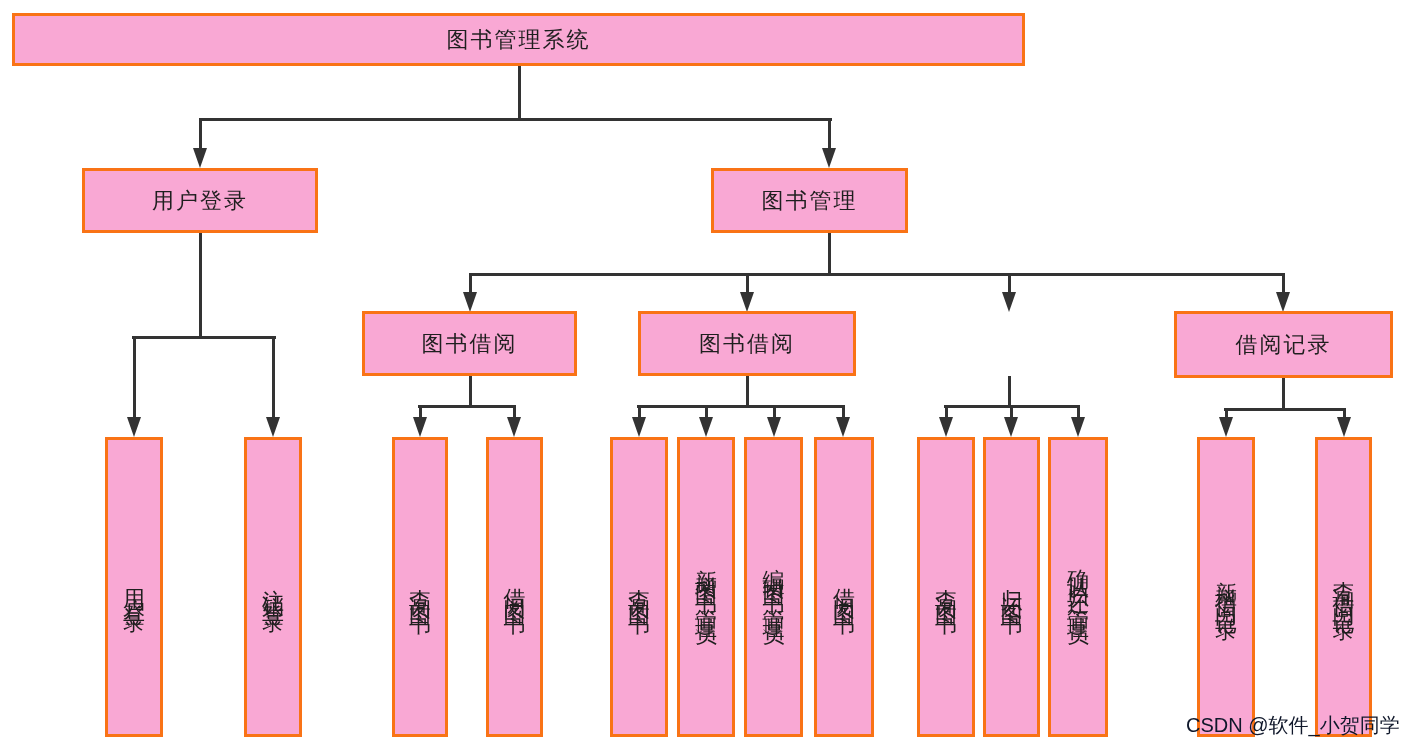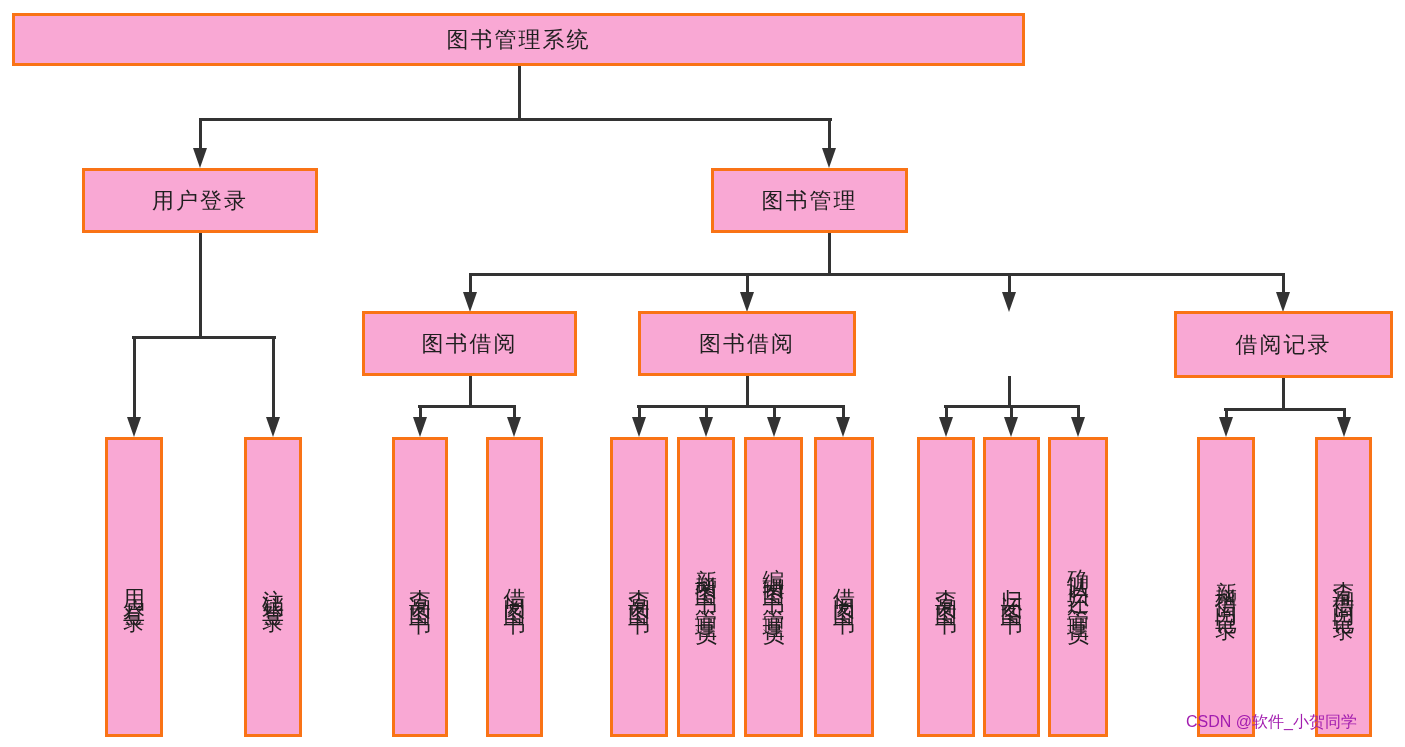--- a/index.html
+++ b/index.html
@@ -45,22 +45,22 @@
     width: 0;
     height: 0;
     border-left: 7px solid transparent;
     border-right: 7px solid transparent;
     border-top: 20px solid #333333;
   }
   .watermark {
     position: absolute;
     left: 1186px;
     top: 712px;
-    font-size: 16px;
-    color: #a21caf;
+    font-size: 20px;
+    color: #0f172a;
     white-space: nowrap;
     z-index: 5;
   }
 </style>
 </head>
 <body>
 
 <div class="canvas">
 
   <div class="line" style="left:518px;top:66px;width:3px;height:52px"></div>

